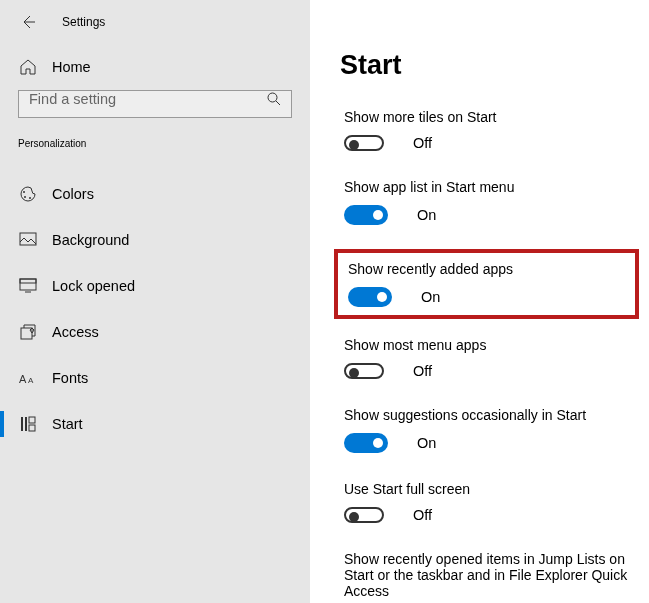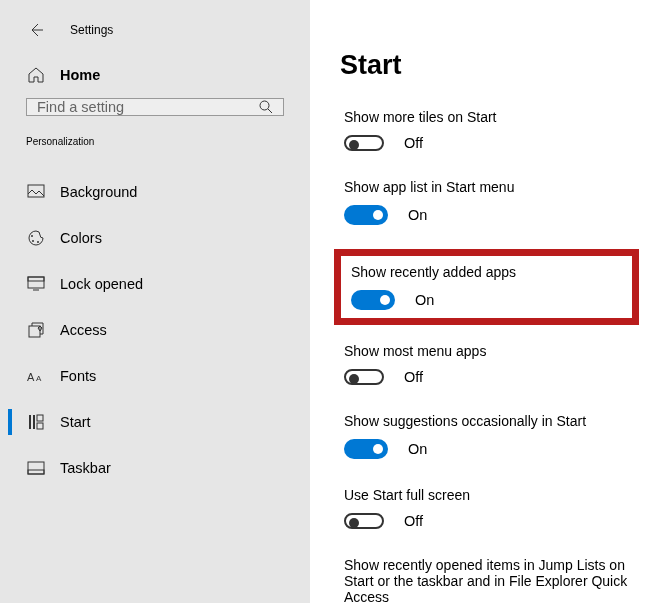--- a/index.html
+++ b/index.html
@@ -1,46 +1,46 @@
 <!DOCTYPE html>
 <html><head>
   <meta charset="utf-8">
   <style>
     * { margin: 0; padding: 0; box-sizing: border-box; font-family: "Segoe UI", Arial, sans-serif; }
     body { width: 649px; height: 603px; background: #fff; overflow: hidden; display: flex; }
 
-    .sidebar { width: 310px; height: 100%; background: #e6e6e6; padding: 8px; }
+    .sidebar { width: 310px; height: 100%; background: #e6e6e6; padding: 0; }
     .topbar { display: flex; align-items: center; padding: 12px 18px 18px 18px; }
     .back-icon { width: 20px; height: 20px; display: flex; align-items: center; justify-content: center; cursor: pointer; }
     .topbar-title { font-size: 12px; margin-left: 24px; color: #000; }
 
-    .home-row { display: flex; align-items: center; padding: 8px 18px 14px 18px; cursor: pointer; font-weight: bold; }
+    .home-row { display: flex; align-items: center; padding: 8px 18px 14px 18px; cursor: pointer; }
     .home-row .icon { width: 20px; display: flex; align-items: center; justify-content: center; }
     .home-row .label { margin-left: 14px; font-size: 14.5px; }
 
     .search-wrap { padding: 0 18px 20px 18px; }
-    .search-box { position: relative; border: 1px solid #999; background: #eeeeee; height: 18px; display: flex; align-items: flex-start; }
+    .search-box { position: relative; border: 1px solid #999; background: #eeeeee; height: 28px; display: flex; align-items: flex-start; }
     .search-input { flex: 1; border: none; background: transparent; padding: 0 10px; font-size: 14.5px; outline: none; color: #666; }
     .search-input::placeholder { color: #666; }
     .search-btn { width: 34px; display: flex; align-items: center; justify-content: center; cursor: pointer; }
 
     .category { padding: 0 18px 12px 18px; font-size: 10px; font-weight: 400; }
 
     .nav-item { display: flex; align-items: center; height: 46px; padding: 0 18px; cursor: pointer; position: relative; }
     .nav-item .icon { width: 20px; display: flex; align-items: center; justify-content: center; }
     .nav-item .label { margin-left: 14px; font-size: 14.5px; }
     .nav-item.selected::before { content: ""; position: absolute; left: 0; top: 10px; bottom: 10px; width: 4px; background: #0078d4; }
 
     .main { flex: 1; padding: 50px 10px 0 30px; overflow: hidden; }
     .page-title { font-size: 27px; font-weight: 600; margin-bottom: 24px; }
 
     .setting { margin-bottom: 20px; padding: 4px; }
-    .setting.highlight { border: 7px solid #b91c1c; padding: 8px 4px; margin-bottom: 14px; margin-left: -6px; padding-left: 10px; padding-right:14px;}
+    .setting.highlight { border: 4px solid #b91c1c; padding: 8px 4px; margin-bottom: 14px; margin-left: -6px; padding-left: 10px; padding-right:14px;}
     .setting-label { font-size: 14px; margin-bottom: 10px; display: block; }
-    .toggle-row { display: flex; align-items: center; gap: 20px; }
+    .toggle-row { display: flex; align-items: center; gap: 29px; }
     .toggle { width: 44px; height: 20px; border-radius: 10px; position: relative; cursor: pointer; flex-shrink: 0; }
     .toggle .knob { width: 10px; height: 10px; border-radius: 50%; position: absolute; top: 5px; }
     .toggle.off { background: #fff; border: 2px solid #333; width: 40px; height: 16px; }
     .toggle.off .knob { background: #333; left: 3px; top: 3px; }
     .toggle.on { background: #0078d4; }
     .toggle.on .knob { background: #fff; right: 5px; }
     .toggle-text { font-size: 14.5px; }
 
     svg { display: block; }
   </style>
@@ -77,41 +77,41 @@
           </svg>
       </div>
     </div>
   </div>
 
   <div class="category">Personalization</div>
   <div style="height:10px"></div>
 
   <div class="nav-item">
     <span class="icon">
-        <svg width="18" height="16" viewBox="0 0 18 16">
-          <rect x="1" y="1" width="16" height="12" stroke="#333" fill="none"></rect>
-          <path d="M1 10 L5 6 L9 10 L12 7 L17 12" stroke="#333" fill="none"></path>
-        </svg>
-      </span>
-    <span class="label">Background</span>
-  </div>
-  <div class="nav-item">
-    <span class="icon">
         <svg width="18" height="18" viewBox="0 0 18 18">
           <path d="M9 2 A7 7 0 1 0 16 9 A3 3 0 0 1 13 6 A4 4 0 0 0 9 2" stroke="#333" fill="none"></path>
           <circle cx="5" cy="7" r="1" fill="#333"></circle>
           <circle cx="6" cy="12" r="1" fill="#333"></circle>
           <circle cx="11" cy="13" r="1" fill="#333"></circle>
         </svg>
       </span>
     <span class="label">Colors</span>
   </div>
   <div class="nav-item">
     <span class="icon">
         <svg width="18" height="16" viewBox="0 0 18 16">
+          <rect x="1" y="1" width="16" height="12" stroke="#333" fill="none"></rect>
+          <path d="M1 10 L5 6 L9 10 L12 7 L17 12" stroke="#333" fill="none"></path>
+        </svg>
+      </span>
+    <span class="label">Background</span>
+  </div>
+  <div class="nav-item">
+    <span class="icon">
+        <svg width="18" height="16" viewBox="0 0 18 16">
           <rect x="1" y="1" width="16" height="11" stroke="#333" fill="none"></rect>
           <rect x="1" y="1" width="16" height="4" stroke="#333" fill="none"></rect>
           <path d="M6 14 L12 14" stroke="#333"></path>
         </svg>
       </span>
     <span class="label">Lock opened</span>
   </div>
   <div class="nav-item">
     <span class="icon">
         <svg width="18" height="18" viewBox="0 0 18 18">
@@ -135,29 +135,20 @@
     <span class="icon">
         <svg width="16" height="16" viewBox="0 0 16 16">
           <rect x="1" y="1" width="2" height="14" fill="#333"></rect>
           <rect x="5" y="1" width="2" height="14" fill="#333"></rect>
           <rect x="9" y="1" width="6" height="6" fill="none" stroke="#333"></rect>
           <rect x="9" y="9" width="6" height="6" fill="none" stroke="#333"></rect>
         </svg>
       </span>
     <span class="label">Start</span>
   </div>
-  <div class="nav-item">
-    <span class="icon">
-        <svg width="18" height="14" viewBox="0 0 18 14">
-          <rect x="1" y="1" width="16" height="12" stroke="#333" fill="none"></rect>
-          <rect x="1" y="9" width="16" height="4" stroke="#333" fill="none"></rect>
-        </svg>
-      </span>
-    <span class="label">Taskbar</span>
-  </div>
 </div>
 
 <div class="main">
   <div class="page-title">Start</div>
   <div id="settings-list">
       <div class="setting">
         <span class="setting-label">Show more tiles on Start</span>
         <div class="toggle-row">
           <div class="toggle off">
             <div class="knob"></div>

